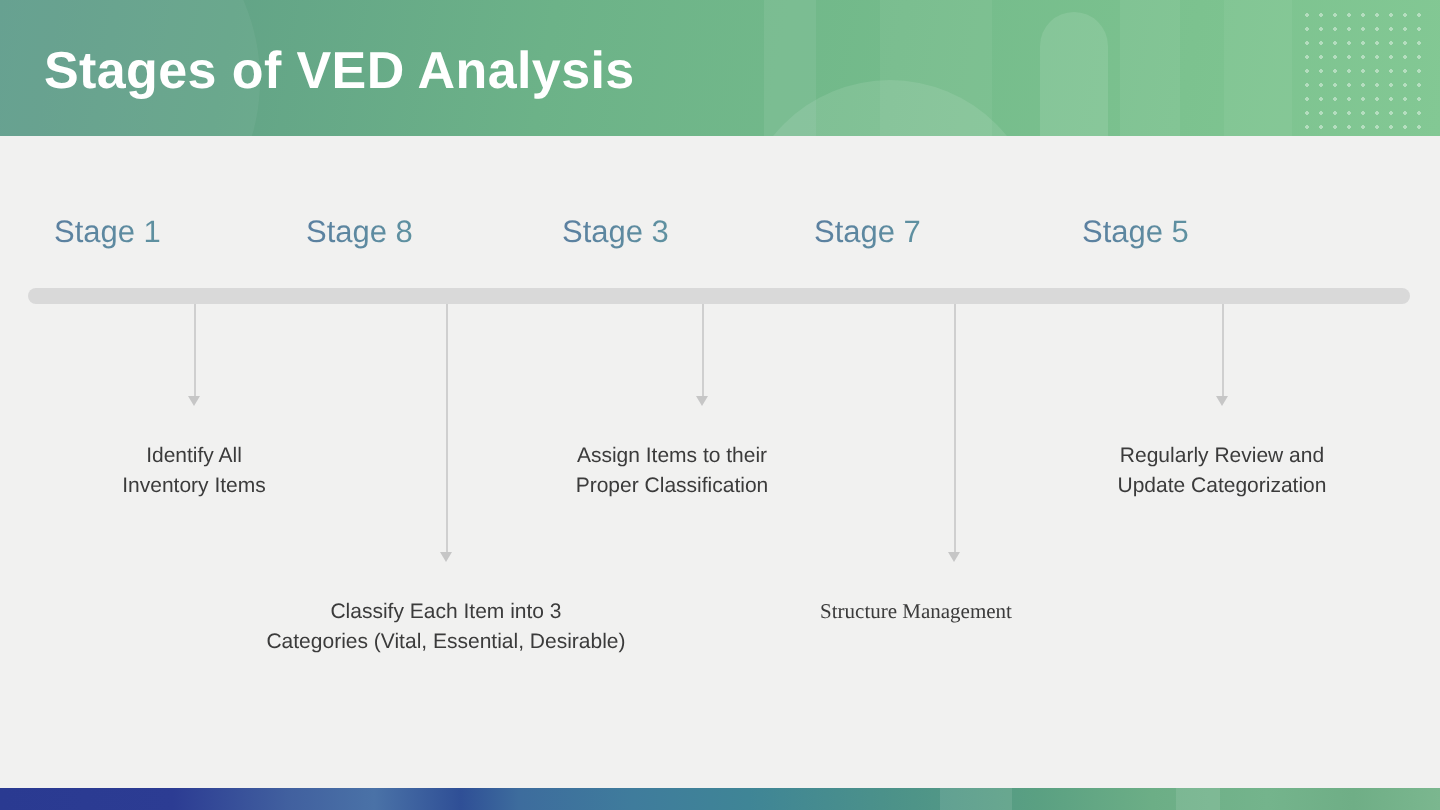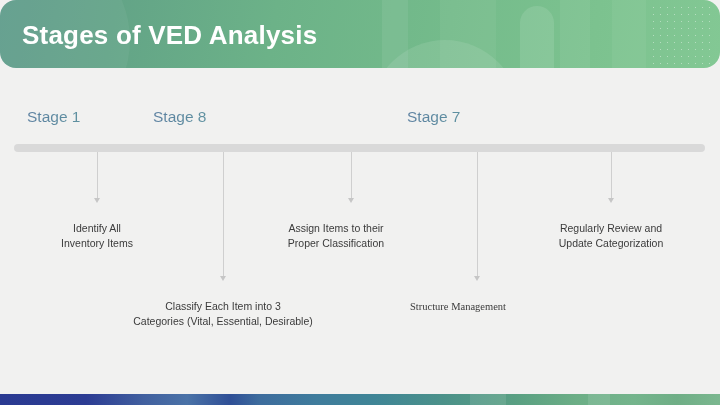--- a/index.html
+++ b/index.html
@@ -21,21 +21,20 @@
   }
 
   
   .header {
     position: absolute;
     left: 0; top: 0;
     width: 720px;
     height: 68px;
     background: linear-gradient(100deg, #5f9c8c 0%, #63a487 16%, #6cb288 38%, #74bb8b 62%, #7cc28f 82%, #83c894 100%);
     overflow: hidden;
-    border-radius: 16px;
   }
   .hdr-band {
     position: absolute;
     top: -10px;
     height: 90px;
     background: rgba(255,255,255,0.07);
   }
   .hdr-band.b1 { left: 382px; width: 26px; }
   .hdr-band.b2 { left: 440px; width: 56px; background: rgba(255,255,255,0.05); }
   .hdr-band.b3 { left: 560px; width: 30px; background: rgba(255,255,255,0.06); }
@@ -184,21 +183,23 @@
     <div class="hdr-arch"></div>
     <div class="hdr-band b3"></div>
     <div class="hdr-band b4"></div>
     <div class="hdr-dots"></div>
     <div class="header-title">Stages of VED Analysis</div>
   </div>
 
   <div class="stage-labels">
     <div class="stage-label" style="left:97px">Stage 1</div>
     <div class="stage-label" style="left:223px">Stage 8</div>
+    <div class="stage-label" style="left:351px">Stage 3</div>
     <div class="stage-label" style="left:477px">Stage 7</div>
+    <div class="stage-label" style="left:611px">Stage 5</div>
   </div>
 
   <div class="timeline-bar"></div>
 
   <div class="connector" style="left:97px;  top:152px; height:46px;"></div>
   <div class="arrowhead" style="left:97px;  top:198px;"></div>
 
   <div class="connector" style="left:223px; top:152px; height:124px;"></div>
   <div class="arrowhead" style="left:223px; top:276px;"></div>
 

